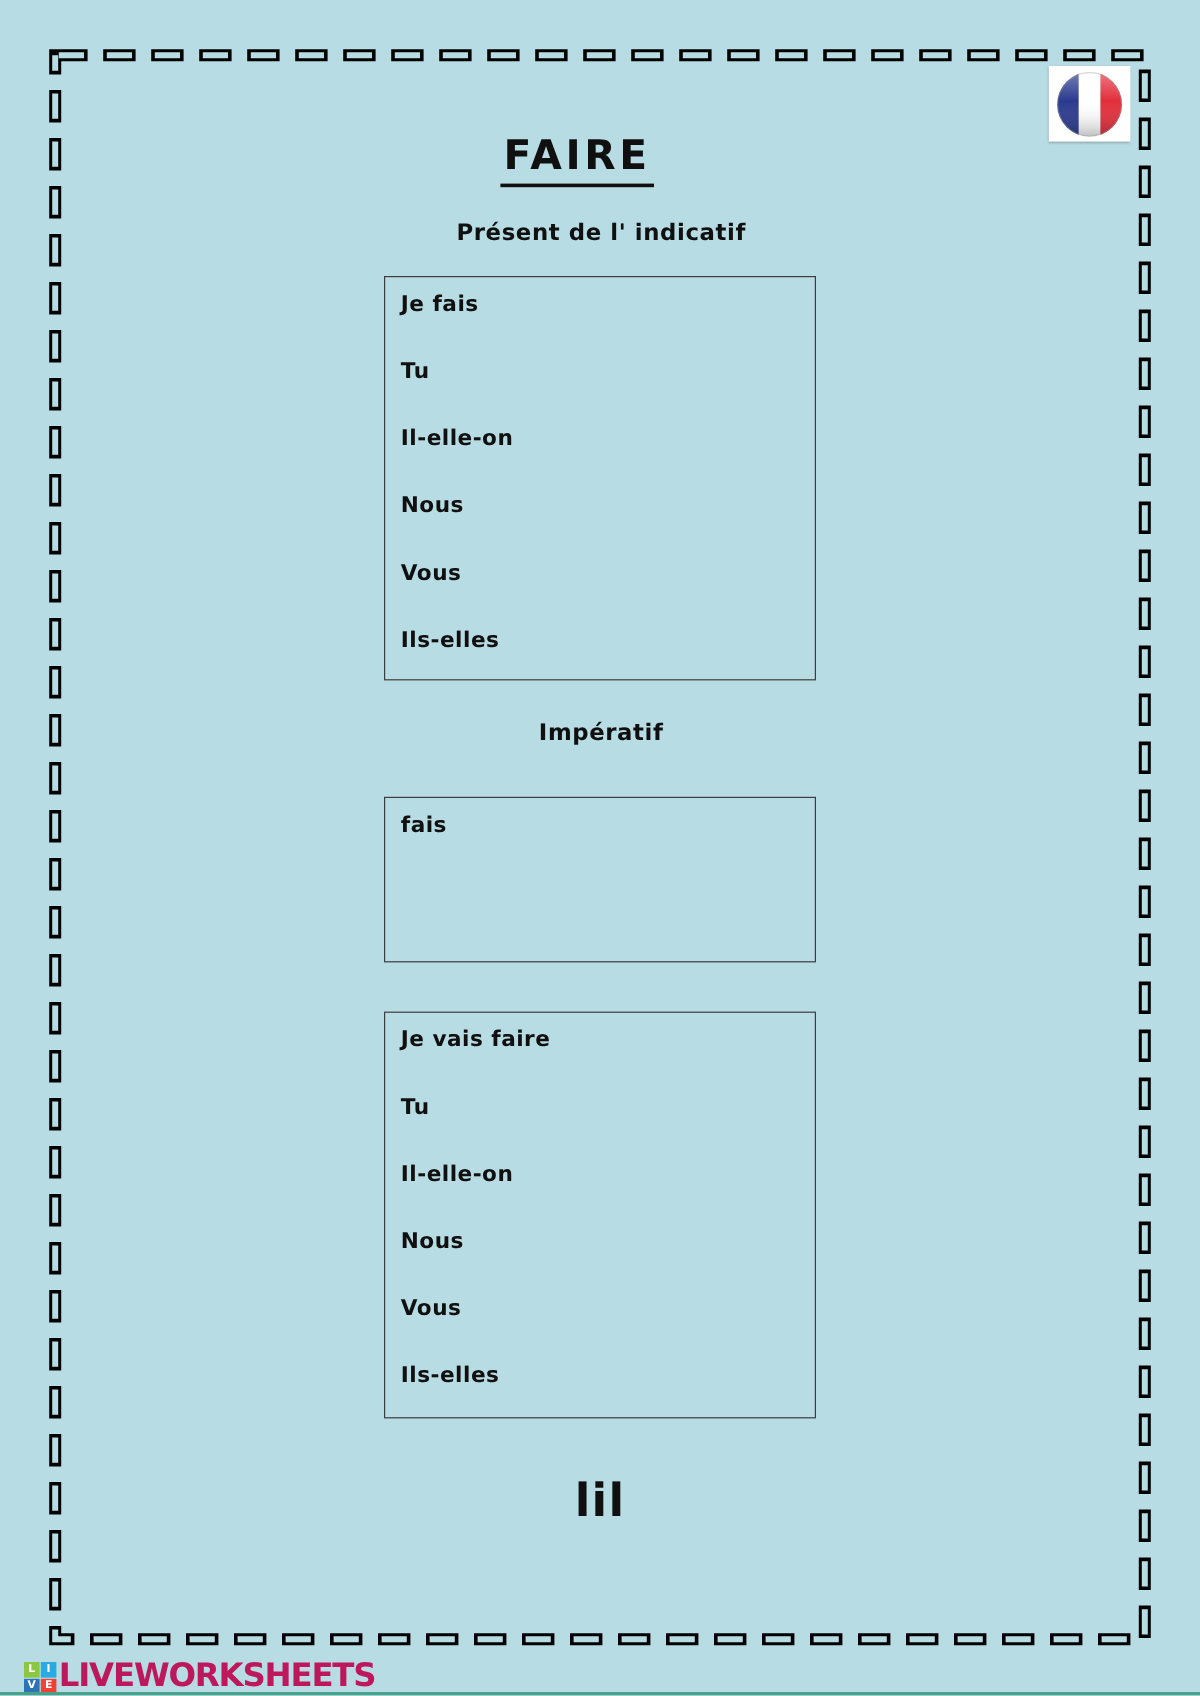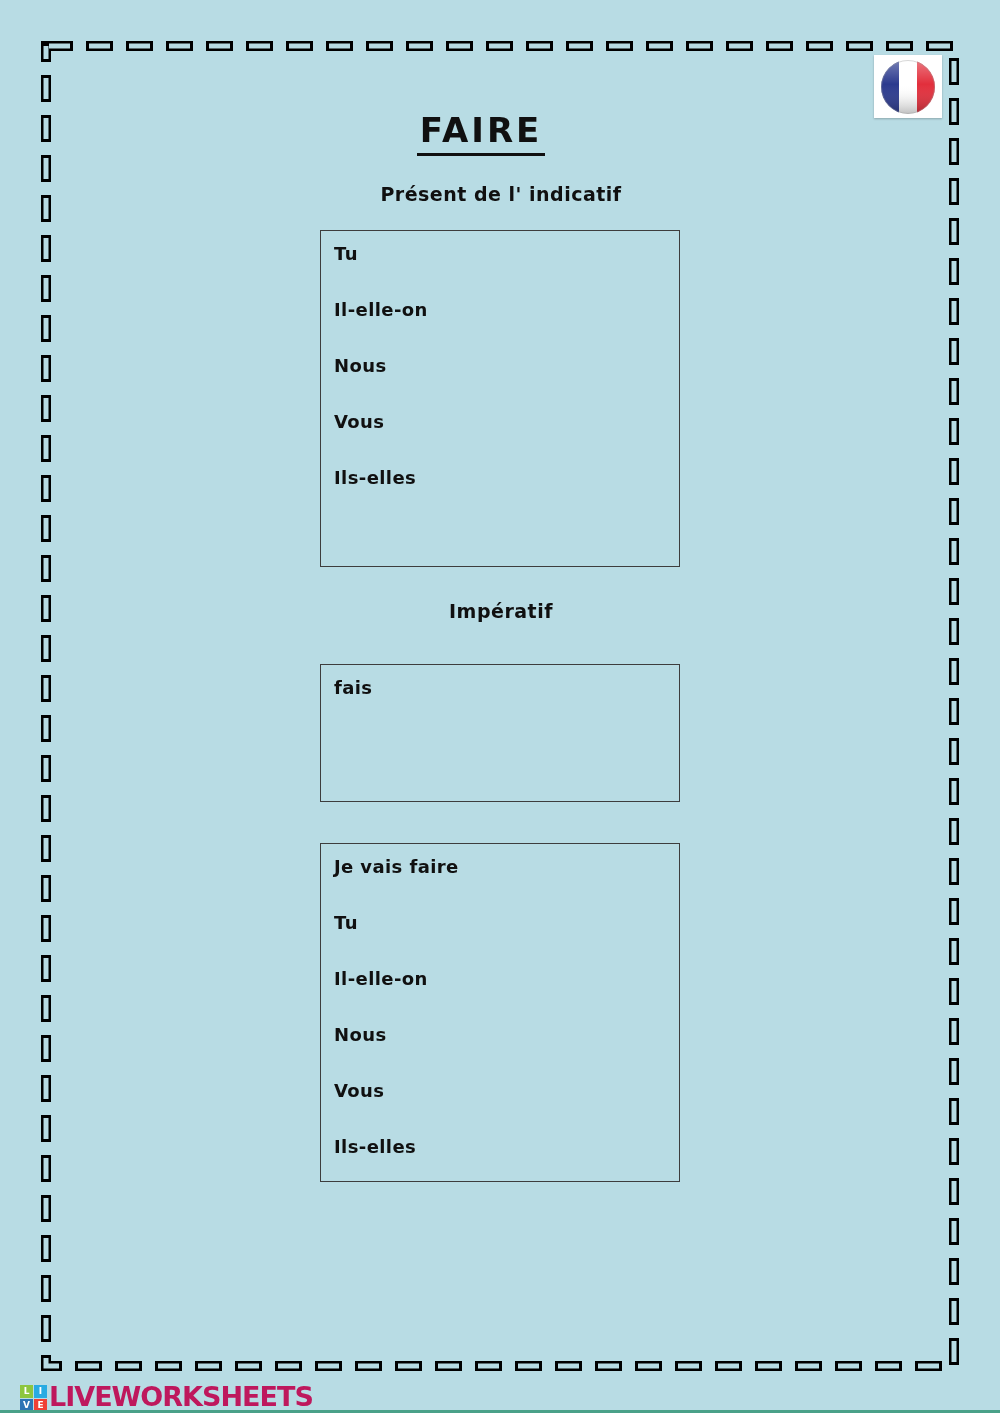--- a/index.html
+++ b/index.html
@@ -175,20 +175,21 @@
   </div>
 
   <div class="verb-wrap">
     <span class="verb-title">FAIRE</span>
   </div>
 
   <div id="sections">
       <div class="section section-0">
         <div class="section-heading">Présent de l' indicatif</div>
         <div class="answer-box">
+          <div class="box-item">Je fais</div>
           <div class="box-item">Tu</div>
           <div class="box-item">Il-elle-on</div>
           <div class="box-item">Nous</div>
           <div class="box-item">Vous</div>
           <div class="box-item">Ils-elles</div>
         </div>
       </div>
       <div class="section section-1">
         <div class="section-heading">Impératif</div>
         <div class="answer-box">
@@ -200,20 +201,21 @@
           <div class="box-item">Je vais faire</div>
           <div class="box-item">Tu</div>
           <div class="box-item">Il-elle-on</div>
           <div class="box-item">Nous</div>
           <div class="box-item">Vous</div>
           <div class="box-item">Ils-elles</div>
         </div>
       </div>
     </div>
 
+  <div class="footer-answer">lil</div>
 
   <div class="brand">
     <div class="logo-tiles">
         <span class="logo-tile" style="background: rgb(141, 198, 63);">L</span>
         <span class="logo-tile" style="background: rgb(41, 171, 226);">I</span>
         <span class="logo-tile" style="background: rgb(45, 116, 181);">V</span>
         <span class="logo-tile" style="background: rgb(239, 65, 54);">E</span>
       </div>
     <span class="brand-text">LIVEWORKSHEETS</span>
   </div>

